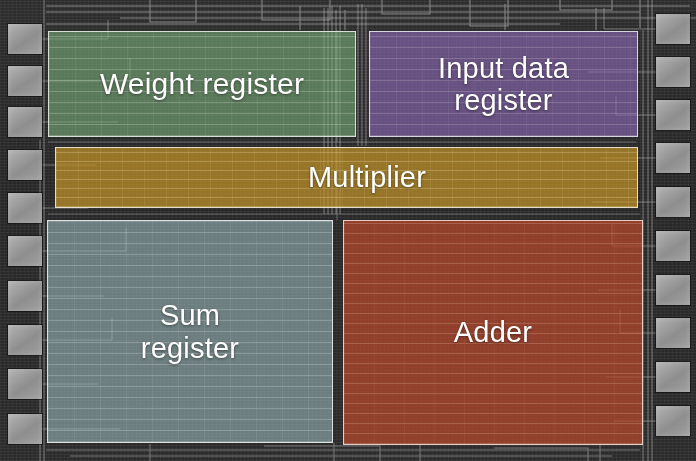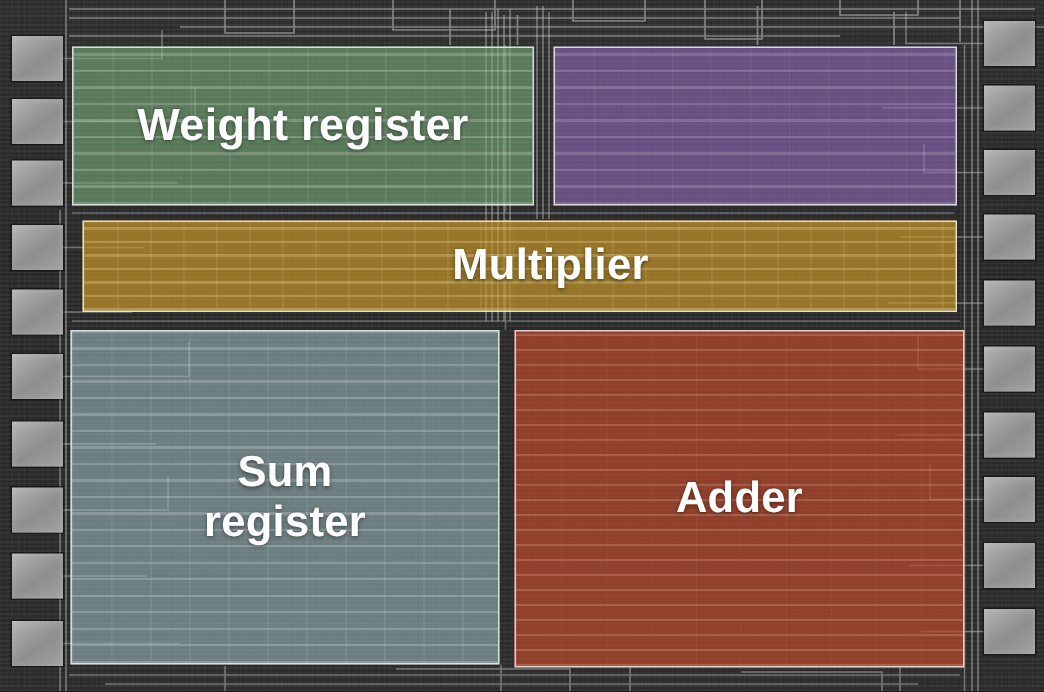--- a/index.html
+++ b/index.html
@@ -60,21 +60,21 @@
     overflow:hidden;
   }
   .block .inner-metal{
     position:absolute; inset:0;
     opacity:.30;
     background:
       repeating-linear-gradient(0deg, rgba(255,255,255,.55) 0 1.5px, transparent 1.5px 11px),
       repeating-linear-gradient(90deg, rgba(255,255,255,.18) 0 1px, transparent 1px 26px);
     pointer-events:none;
   }
-  .block .label{position:relative; z-index:2;font-weight:bold;}
+  .block .label{position:relative; z-index:2;}
 
   #blk-weight  {background:rgba(120,170,120,.62);}
   #blk-input   {background:rgba(140,105,180,.62);}
   #blk-mult    {background:rgba(196,150,40,.70);padding-left:13px;}
   #blk-sum     {background:rgba(150,178,180,.62);}
   #blk-adder   {background:rgba(185,72,44,.72);}
 
   #blk-weight .inner-metal,
   #blk-sum .inner-metal{opacity:.38;}
   #blk-mult .inner-metal{
@@ -206,20 +206,21 @@
     <div class="pad" style="left:656px;top:406px;width:34px;height:30px"></div>
   </div>
 
   <div class="block" id="blk-weight" style="left:48px;top:31px;width:308px;height:106px;font-size:30px">
     <div class="inner-metal"></div>
     <span class="label">Weight register</span>
   </div>
 
   <div class="block" id="blk-input" style="left:369px;top:31px;width:269px;height:106px;font-size:29px">
     <div class="inner-metal"></div>
+    <span class="label" style="max-width:200px">Input data register</span>
   </div>
 
   <div class="block" id="blk-mult" style="left:55px;top:147px;width:583px;height:61px;font-size:29px">
     <div class="inner-metal"></div>
     <span class="label" style="margin-left:28px">Multiplier</span>
   </div>
 
   <div class="block" id="blk-adder" style="left:343px;top:220px;width:300px;height:225px;font-size:29px">
     <div class="inner-metal"></div>
     <span class="label">Adder</span>

